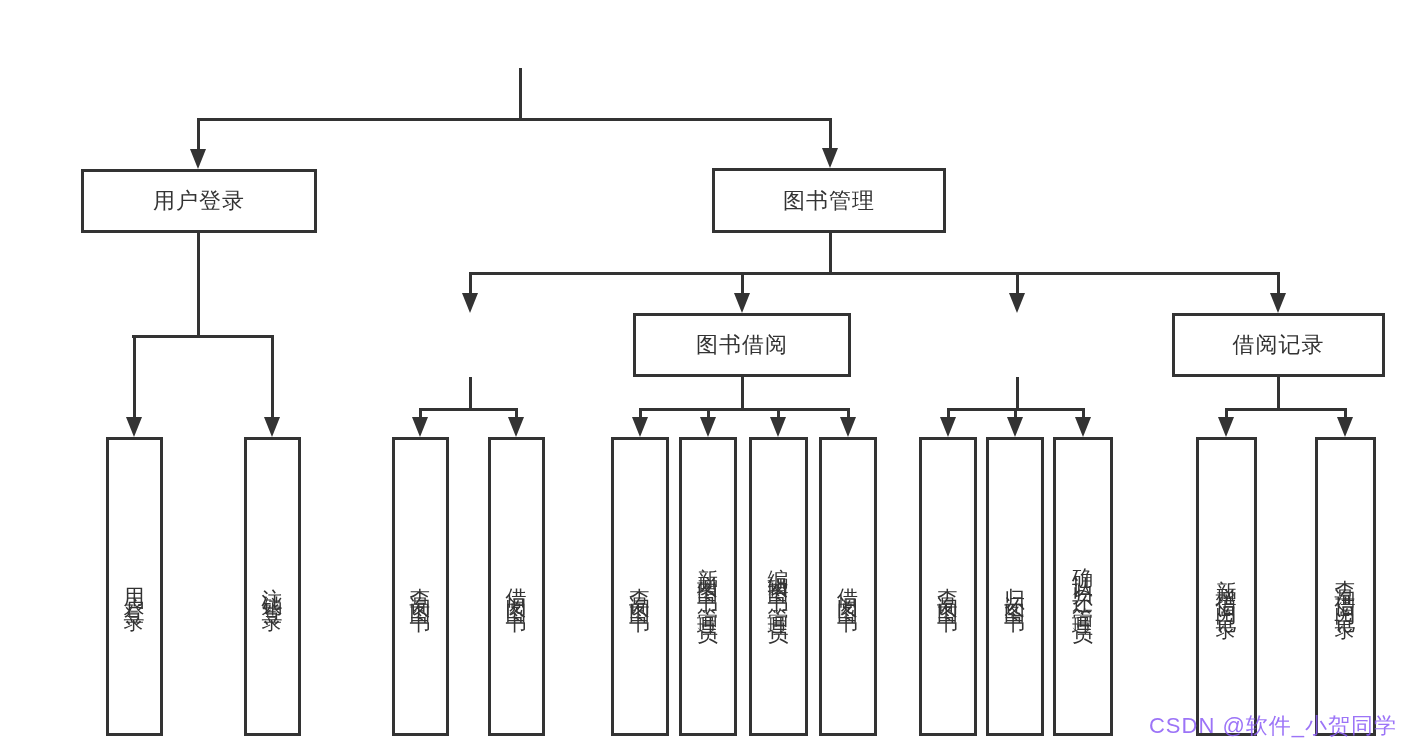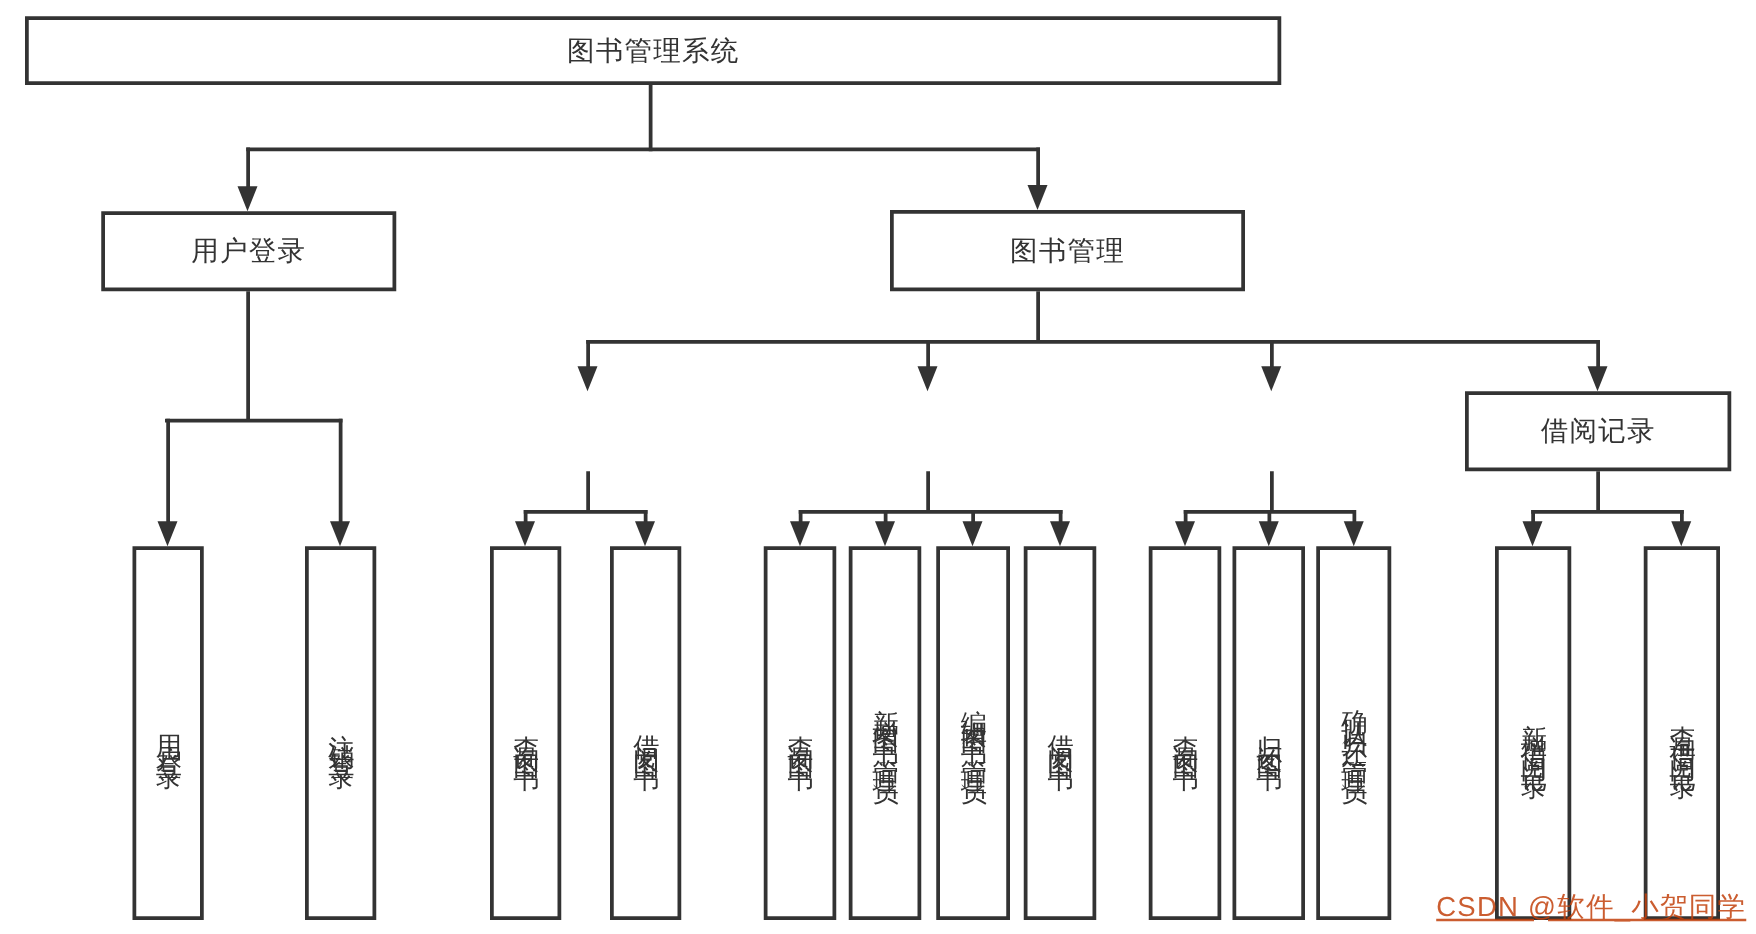--- a/index.html
+++ b/index.html
@@ -38,47 +38,43 @@
     width: 0; height: 0;
     border-left: 8px solid transparent;
     border-right: 8px solid transparent;
     border-top: 20px solid #333333;
   }
   .watermark {
     position: absolute;
     right: 8px;
     bottom: 6px;
     font-size: 22px;
-    color: #c2410c;
+    color: #8b5cf6;
     opacity: 0.85;
     letter-spacing: 1px;
     white-space: nowrap;
-    text-decoration: underline;
   }
 </style>
 </head>
 <body>
 
 <div id="canvas">
 
-  <div class="box hbox" style="left:20px; top:13px; width:1005px; height:55px;">
-    <span>图书管理系统</span>
-  </div>
 
   <div class="vline" style="left:519px; top:68px; height:53px;"></div>
   <div class="hline" style="left:197px; top:118px; width:635px;"></div>
   <div class="vline" style="left:197px; top:118px; height:33px;"></div>
   <div class="arrow" style="left:190px; top:149px;"></div>
   <div class="vline" style="left:829px; top:118px; height:32px;"></div>
   <div class="arrow" style="left:822px; top:148px;"></div>
 
   <div class="box hbox" style="left:81px; top:169px; width:236px; height:64px;">
     <span>用户登录</span>
   </div>
-  <div class="box hbox" style="left:712px; top:168px; width:284px; height:65px;">
+  <div class="box hbox" style="left:712px; top:168px; width:234px; height:65px;">
     <span>图书管理</span>
   </div>
 
   <div class="vline" style="left:197px; top:233px; height:104px;"></div>
   <div class="hline" style="left:132px; top:335px; width:142px;"></div>
   <div class="vline" style="left:133px; top:335px; height:84px;"></div>
   <div class="arrow" style="left:126px; top:417px;"></div>
   <div class="vline" style="left:271px; top:335px; height:84px;"></div>
   <div class="arrow" style="left:264px; top:417px;"></div>
 
@@ -86,20 +82,23 @@
   <div class="hline" style="left:469px; top:272px; width:811px;"></div>
   <div class="vline" style="left:469px; top:272px; height:23px;"></div>
   <div class="arrow" style="left:462px; top:293px;"></div>
   <div class="vline" style="left:741px; top:272px; height:23px;"></div>
   <div class="arrow" style="left:734px; top:293px;"></div>
   <div class="vline" style="left:1016px; top:272px; height:23px;"></div>
   <div class="arrow" style="left:1009px; top:293px;"></div>
   <div class="vline" style="left:1277px; top:272px; height:23px;"></div>
   <div class="arrow" style="left:1270px; top:293px;"></div>
 
+  <div class="box hbox" style="left:633px; top:313px; width:218px; height:64px;">
+    <span>图书借阅</span>
+  </div>
   <div class="box hbox" style="left:1172px; top:313px; width:213px; height:64px;">
     <span>借阅记录</span>
   </div>
 
   <div class="vline" style="left:469px; top:377px; height:33px;"></div>
   <div class="hline" style="left:419px; top:408px; width:99px;"></div>
   <div class="vline" style="left:419px; top:408px; height:13px;"></div>
   <div class="arrow" style="left:412px; top:417px;"></div>
   <div class="vline" style="left:515px; top:408px; height:13px;"></div>
   <div class="arrow" style="left:508px; top:417px;"></div>

